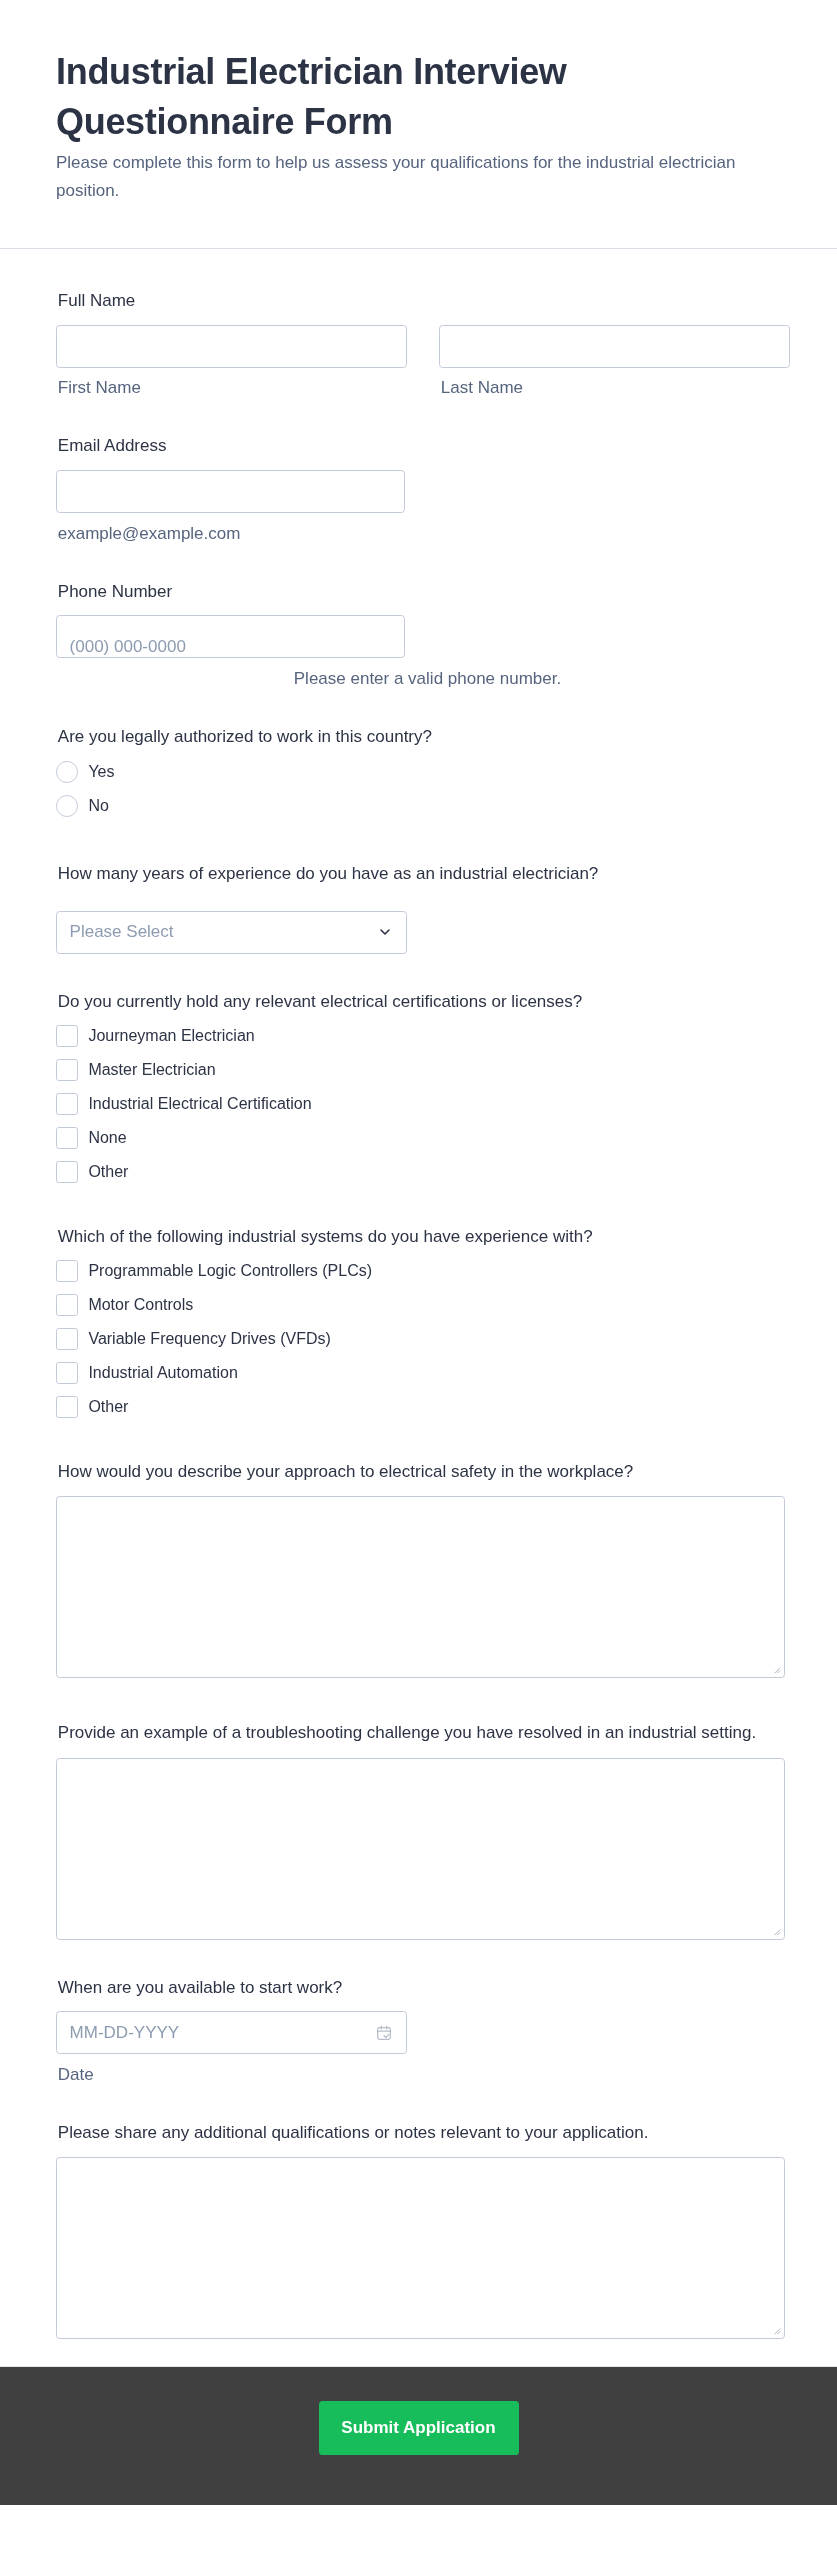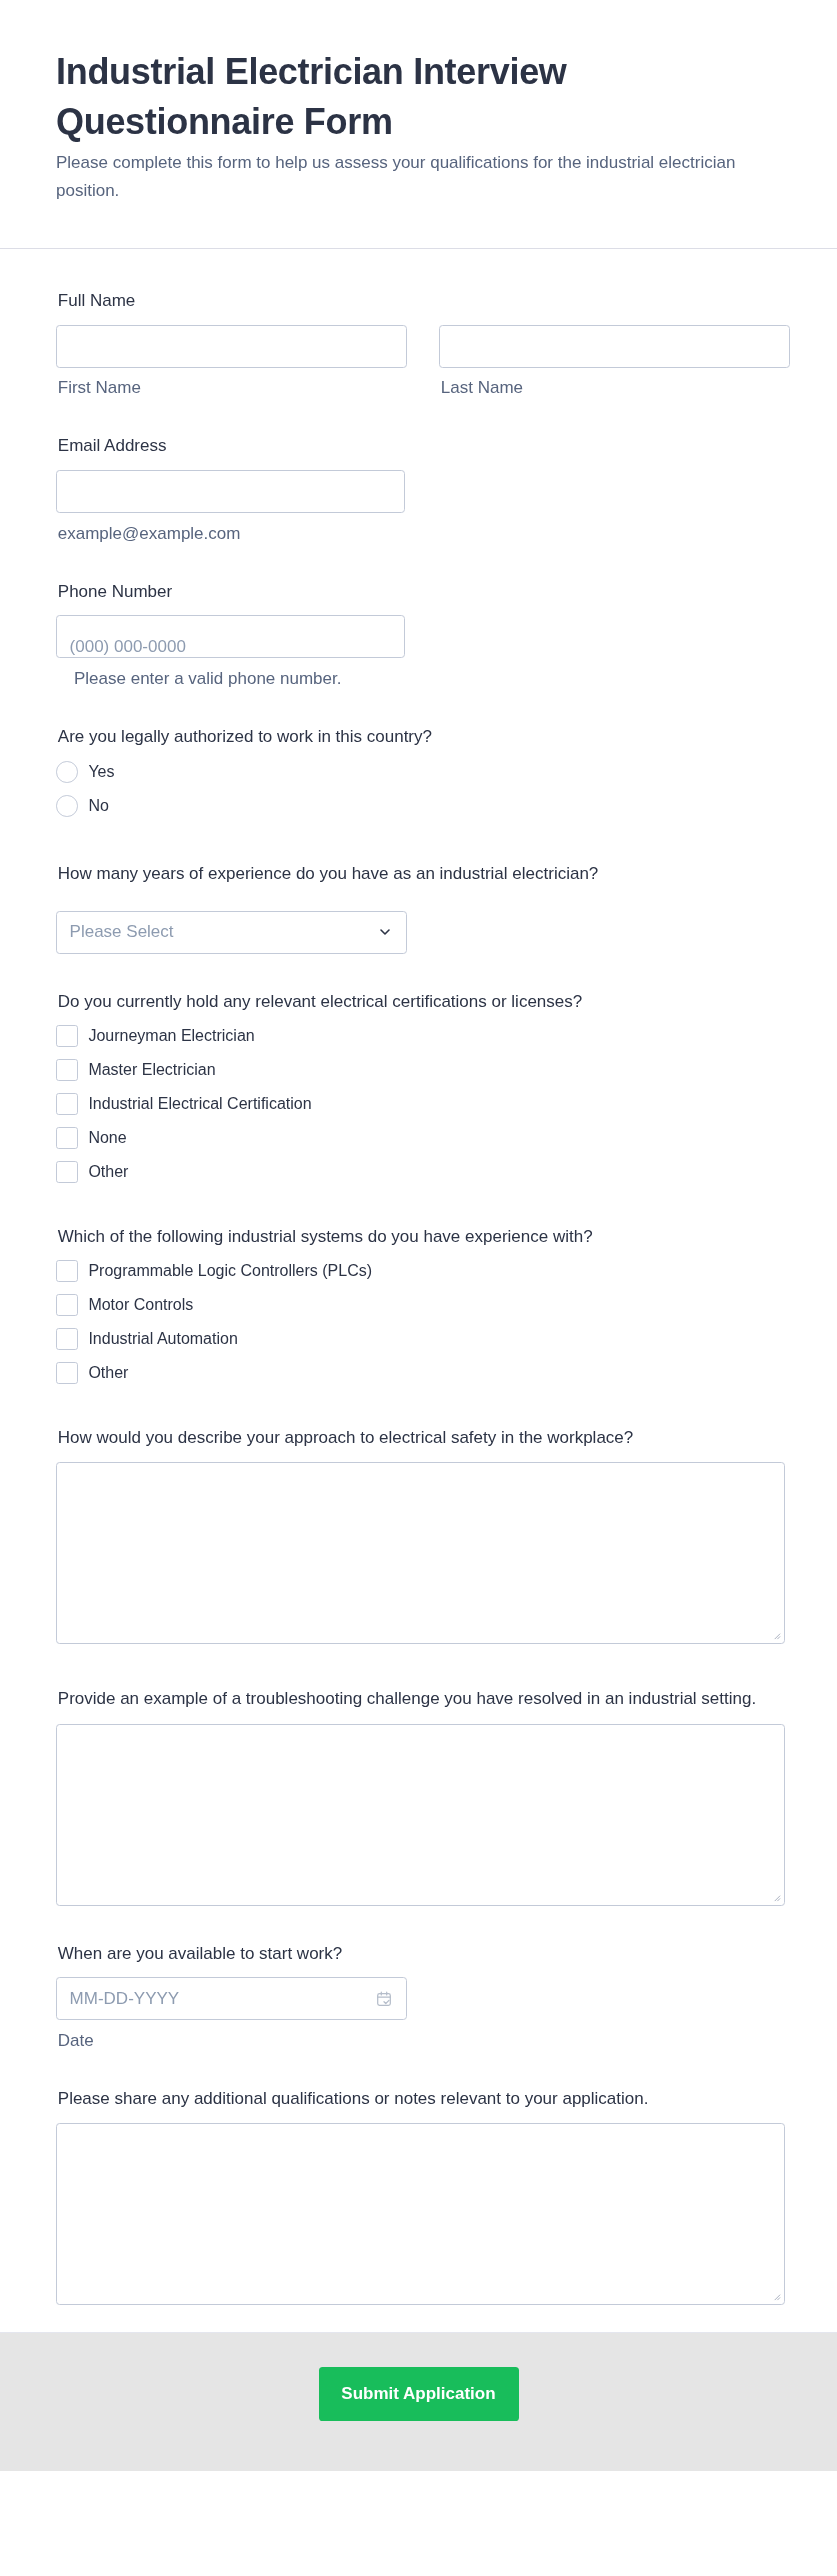--- a/index.html
+++ b/index.html
@@ -27,21 +27,21 @@
 
     .select { justify-content: space-between; }
     .chevron { width: 16px; height: 16px; color: #2c3345; }
 
     .textarea { width: 729px; height: 182px; border: 0.9px solid #c3cad8; border-radius: 3.6px; background: #fff; position: relative; }
     .resize { position: absolute; right: 2.7px; bottom: 2.7px; width: 9px; height: 9px; }
 
     .date { justify-content: space-between; }
     .cal { width: 18px; height: 18px; }
 
-    .footer { margin-top: 27px; border-top: 0.9px solid #e4e6ee; background: #e5e5e5; height: 139px; display: flex; justify-content: center; align-items: flex-start; padding-top: 34px; }
+    .footer { margin-top: 27px; border-top: 0.9px solid #e4e6ee; background: #404040; height: 139px; display: flex; justify-content: center; align-items: flex-start; padding-top: 34px; }
     .submit { background: #18bd5b; color: #fff; border: none; border-radius: 3.6px; font-size: 17px; font-weight: 700; height: 54px; width: 200px; font-family: "Liberation Sans", sans-serif; cursor: pointer; }
   </style>
 </head>
 <body>
 
 <div class="header">
   <h1>Industrial Electrician Interview Questionnaire Form</h1>
   <p>Please complete this form to help us assess your qualifications for the industrial electrician position.</p>
 </div>
 
@@ -65,21 +65,21 @@
     <span class="label" style="margin-left:1.8px;">Email Address</span>
     <div class="input half" style="margin-top:13.5px; width:349px;"></div>
     <span class="sublabel" style="margin-left:1.8px; margin-top:10.8px;">example@example.com</span>
   </div>
 
   <div class="field" style="margin-top:38px;">
     <span class="label" style="margin-left:1.8px;">Phone Number</span>
     <div class="input half" style="margin-top:13.5px; width:349px;">
       <span>(000) 000-0000</span>
     </div>
-    <span class="sublabel" style="margin-left:18px; margin-top:10.8px;">Please enter a valid phone number.</span>
+    <span class="sublabel" style="margin-left:18px; margin-top:10.8px;text-align:center;">Please enter a valid phone number.</span>
   </div>
 
   <div class="field" style="margin-top:38px;">
     <span class="label" style="margin-left:1.8px;">Are you legally authorized to work in this country?</span>
     <div style="margin-top:8px;">
       <div class="radio-item">
         <span class="radio"></span>
         <span>Yes</span>
       </div>
       <div class="radio-item">
@@ -128,20 +128,24 @@
   <div class="field" style="margin-top:38px;">
     <span class="label" style="margin-left:1.8px;">Which of the following industrial systems do you have experience with?</span>
     <div style="margin-top:7.2px;">
       <div class="check-item">
           <span class="checkbox"></span>
           <span>Programmable Logic Controllers (PLCs)</span>
         </div>
       <div class="check-item">
           <span class="checkbox"></span>
           <span>Motor Controls</span>
+        </div>
+      <div class="check-item">
+          <span class="checkbox"></span>
+          <span>Variable Frequency Drives (VFDs)</span>
         </div>
       <div class="check-item">
           <span class="checkbox"></span>
           <span>Industrial Automation</span>
         </div>
       <div class="check-item">
           <span class="checkbox"></span>
           <span>Other</span>
         </div>
     </div>

